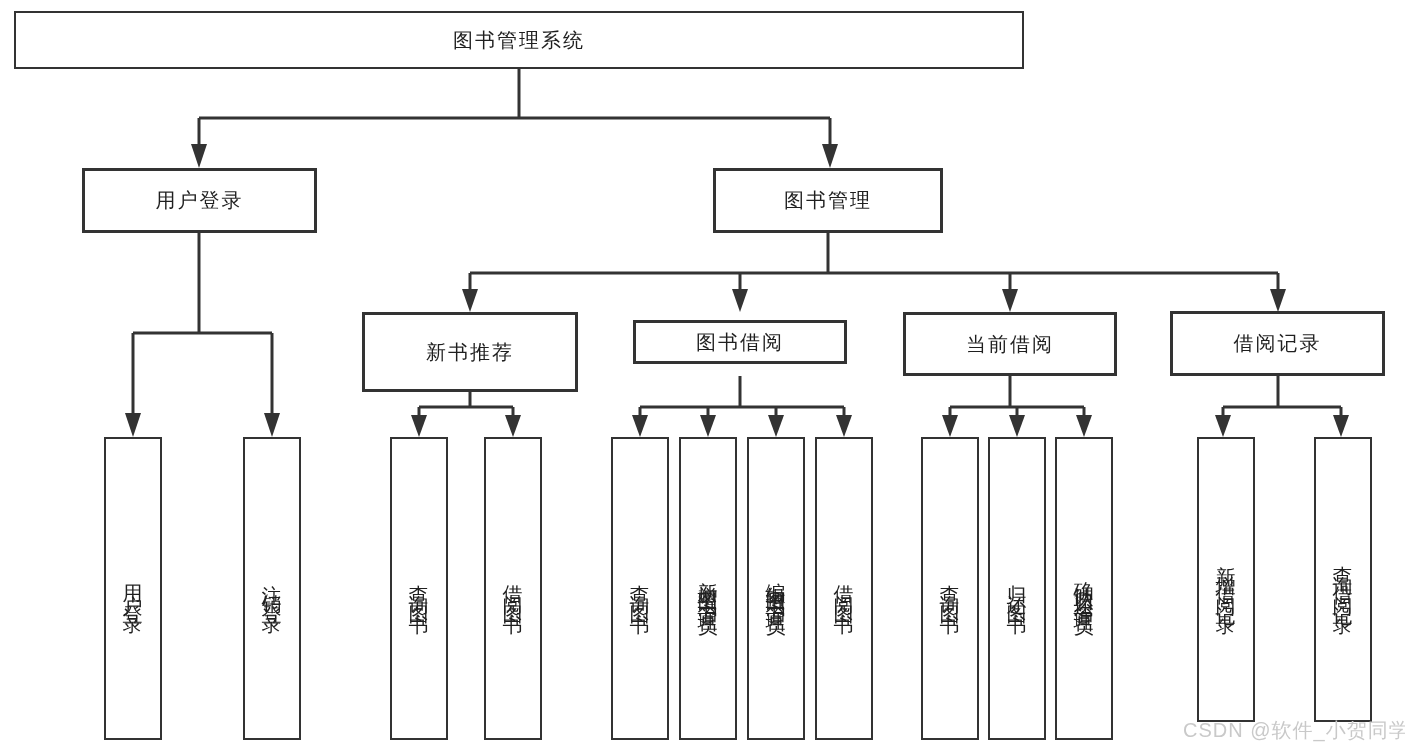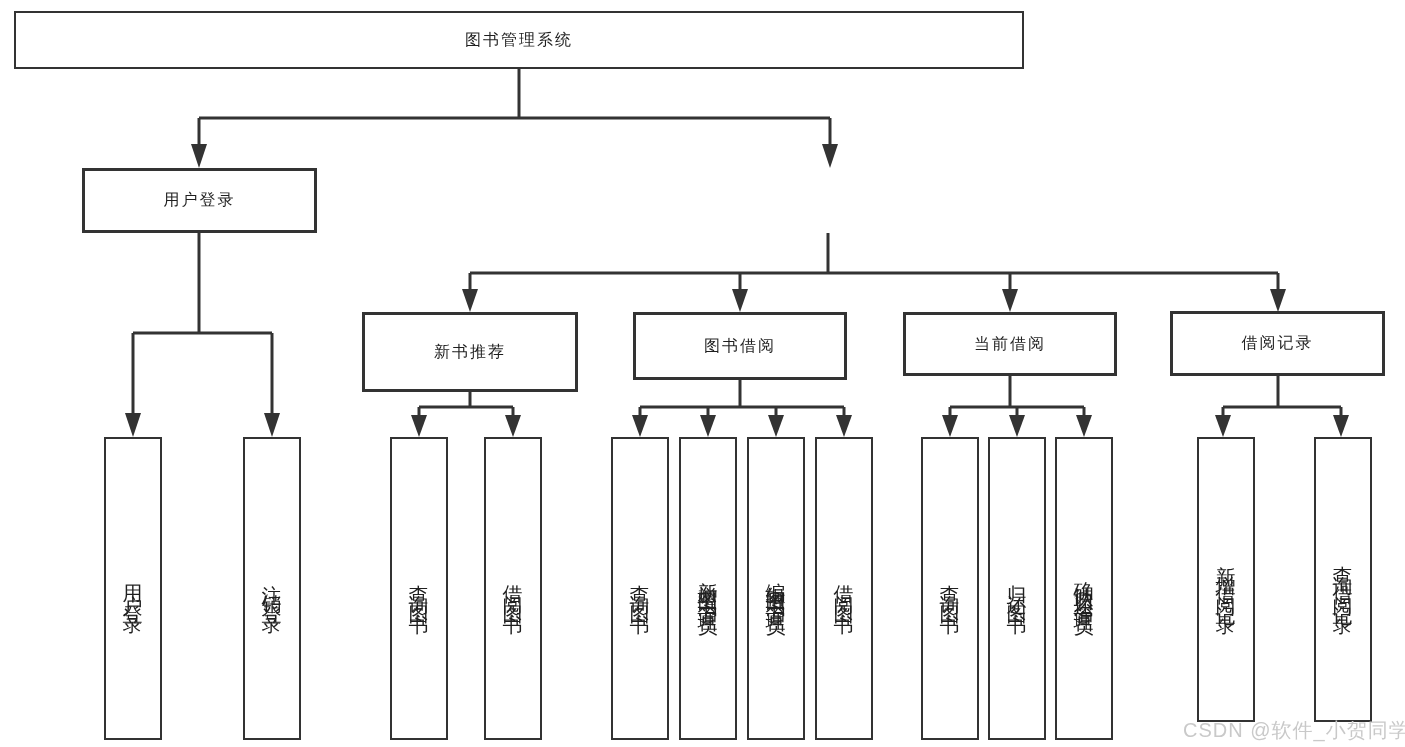--- a/index.html
+++ b/index.html
@@ -7,21 +7,21 @@
     position:relative;width:1405px;height:747px;background:#ffffff;
     font-family:"Liberation Sans","DejaVu Sans",sans-serif;overflow:hidden;
   }
   #wires{position:absolute;left:0;top:0;width:1405px;height:747px;}
   .box{
     position:absolute;background:#ffffff;border:2px solid #333333;
     display:flex;align-items:center;justify-content:center;
     box-sizing:border-box;color:#1f1f1f;
   }
   .mid{border-width:3px;}
-  .lbl{font-size:16px;letter-spacing:2px;white-space:nowrap;}
+  .lbl{font-size:20px;letter-spacing:2px;white-space:nowrap;}
   .vlbl{
     writing-mode:vertical-rl;font-size:20px;letter-spacing:10px;
     white-space:nowrap;line-height:1;
   }
   .vlbl.long{letter-spacing:5px;}
   #watermark{
     position:absolute;left:1183px;top:717px;font-size:20px;
     color:#c9c9c9;white-space:nowrap;letter-spacing:1px;
   }
 </style>
@@ -96,25 +96,28 @@
     </g>
   </svg>
 
   <div class="box" style="left:14px;top:11px;width:1010px;height:58px">
     <span class="lbl">图书管理系统</span>
   </div>
 
   <div class="box mid" style="left:82px;top:168px;width:235px;height:65px">
     <span class="lbl">用户登录</span>
   </div>
+  <div class="box mid" style="left:713px;top:168px;width:230px;height:65px">
+    <span class="lbl">图书管理</span>
+  </div>
 
   <div class="box mid" style="left:362px;top:312px;width:216px;height:80px">
     <span class="lbl">新书推荐</span>
   </div>
-  <div class="box mid" style="left:633px;top:312px;width:214px;height:68px">
+  <div class="box mid" style="left:633px;top:320px;width:214px;height:44px">
     <span class="lbl">图书借阅</span>
   </div>
   <div class="box mid" style="left:903px;top:312px;width:214px;height:64px">
     <span class="lbl">当前借阅</span>
   </div>
   <div class="box mid" style="left:1170px;top:311px;width:215px;height:65px">
     <span class="lbl">借阅记录</span>
   </div>
 
   <div class="box" style="left:104px;top:437px;width:58px;height:303px">

